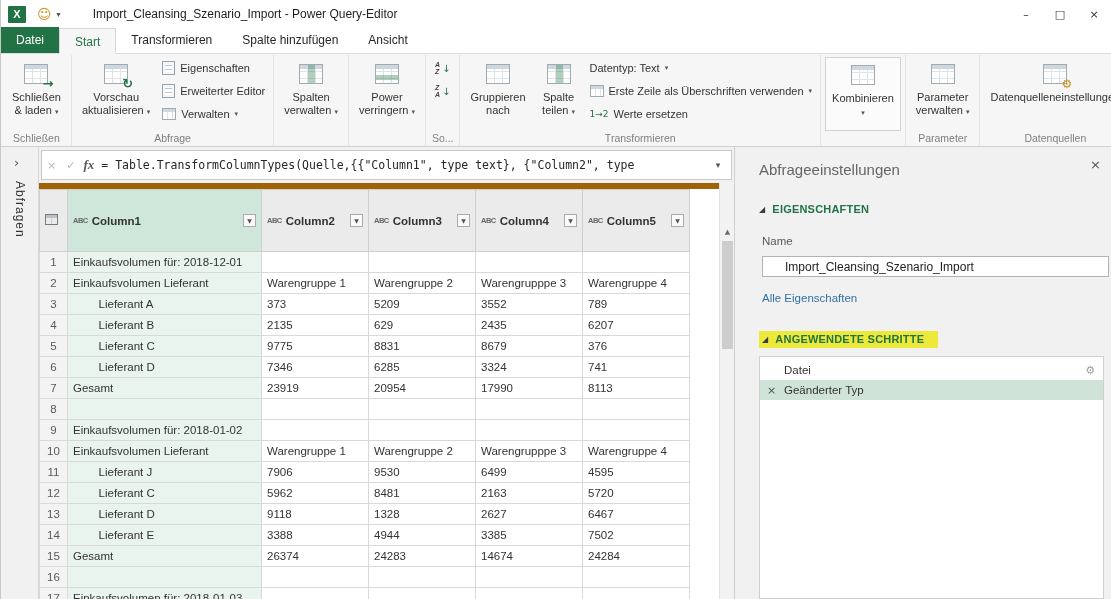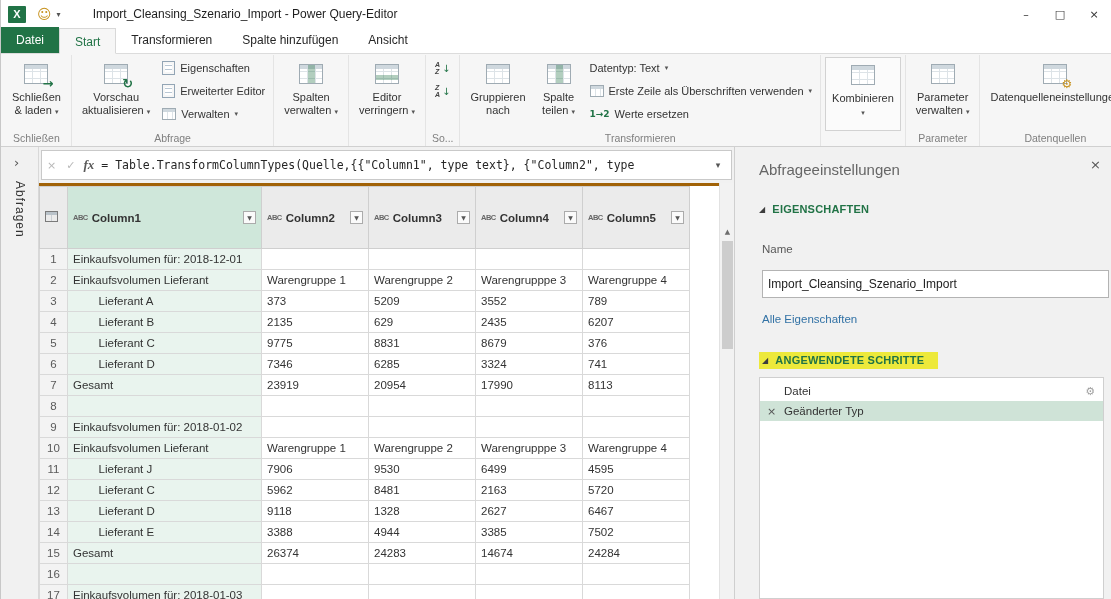--- a/index.html
+++ b/index.html
@@ -44,40 +44,40 @@
   .icg .ov{position:absolute;right:-6px;bottom:-7px;font-size:13px;line-height:1;font-family:"DejaVu Sans",sans-serif}
   .ov.green{color:#217346;font-weight:bold}
   .ov.gear{color:#c7921e;font-size:12px}
   .icg .hl-col{position:absolute;left:8px;top:0;width:7px;height:100%;background:rgba(33,115,70,.35)}
   .icg .hl-row{position:absolute;left:0;top:10px;width:100%;height:5px;background:rgba(33,115,70,.35)}
   .ics{width:13px;height:14px;border:1px solid #93a5b5;background:#fff;flex:0 0 auto;
     background-image:repeating-linear-gradient(to bottom,rgba(0,0,0,0) 0,rgba(0,0,0,0) 3px,#b9c7d4 3px,#b9c7d4 4px);background-clip:content-box;padding:2px}
   .icsg{width:14px;height:12px;border:1px solid #9fabb3;background:#fff;flex:0 0 auto;
     background-image:linear-gradient(to bottom,#cfd8de 0,#cfd8de 3px,rgba(0,0,0,0) 3px),
       repeating-linear-gradient(to right,rgba(0,0,0,0) 0,rgba(0,0,0,0) 4px,#dde3e7 4px,#dde3e7 5px)}
-  .repl{font-size:9px;color:#217346;font-weight:bold;font-family:"DejaVu Sans",sans-serif}
+  .repl{font-size:9px;color:#217346;font-weight:normal;font-family:"DejaVu Sans",sans-serif}
   .sortbtn{display:flex;align-items:center;gap:2px;height:22px;padding:0 5px}
   .sletters{display:flex;flex-direction:column;font-size:7px;line-height:7px;font-weight:bold;color:#444}
   .sarrow{font-size:10px;color:#217346;font-family:"DejaVu Sans",sans-serif}
 
   
   .workspace{flex:1;display:flex;min-height:0}
   .qstrip{width:38px;flex:0 0 38px;background:#f1f1f1;border-right:1px solid #d8d8d8;position:relative}
   .qstrip .qexpand{position:absolute;top:8px;left:13px;font-size:13px;color:#555}
   .qstrip .vlabel{position:absolute;top:34px;left:50%;transform:translateX(-50%);writing-mode:vertical-rl;font-size:12px;color:#333;letter-spacing:1px}
 
   .main{width:695px;flex:0 0 695px;display:flex;flex-direction:column;background:#f1f1f1;min-height:0}
   .fbar{height:30px;flex:0 0 30px;margin:3px 2px;background:#fff;border:1px solid #c9c9c9;display:flex;align-items:center}
   .fbar .fbtn{color:#b8b8b8;font-size:11px;padding:0 5px;font-family:"DejaVu Sans",sans-serif}
   .fbar .fx{font-style:italic;font-weight:bold;color:#5a5a5a;font-size:13px;padding:0 7px 0 3px;font-family:"Liberation Serif",serif}
   .fbar .ftext{flex:1;font-family:"DejaVu Sans Mono",monospace;font-size:11.5px;color:#262626;white-space:pre;overflow:hidden}
   .fbar .fexpand{width:26px;text-align:center;color:#555;font-size:9px;font-family:"DejaVu Sans",sans-serif}
 
   .gridrow{flex:1;display:flex;min-height:0}
-  .gridwrap{flex:1;background:#fff;overflow:hidden;border-top:3px solid #a16207}
+  .gridwrap{flex:1;background:#fff;overflow:hidden;border-top:6px solid #a16207}
   table.grid{border-collapse:collapse;table-layout:fixed;width:650px}
   .grid th,.grid td{border:1px solid #d9d9d9;height:21px;padding:0 5px;font-size:11.5px;overflow:hidden;white-space:pre;text-align:left;font-weight:normal}
   .grid thead th{background:#ebebeb;height:22px;border-color:#cfcfcf}
   .grid thead th.c1h{background:#cfe7da}
   .grid td.rownum{background:#f3f3f3;color:#5a5a5a;text-align:center;padding:0}
   .grid td.c1{background:#e9f4ee}
   .hcell{display:flex;align-items:center;gap:4px}
   .cname{font-weight:bold;color:#333;flex:0 1 auto;overflow:hidden}
   .abc{font-size:7.5px;font-weight:bold;color:#666;letter-spacing:-0.5px;flex:0 0 auto}
   .fbox{width:13px;height:13px;border:1px solid #ababab;background:#fafafa;margin-left:auto;display:flex;align-items:center;justify-content:center;flex:0 0 auto}
@@ -89,22 +89,22 @@
   .vscroll{width:15px;flex:0 0 15px;background:#f2f2f2;border-left:1px solid #e2e2e2;position:relative}
   .vscroll .up{position:absolute;top:42px;left:0;width:15px;height:14px;display:flex;align-items:center;justify-content:center;font-size:7px;color:#6d6d6d;font-family:"DejaVu Sans",sans-serif}
   .vscroll .thumb{position:absolute;top:58px;left:2px;width:11px;height:108px;background:#cdcdcd}
 
   
   .settings{width:378px;flex:0 0 378px;background:#f1f1f1;border-left:1px solid #cfcfcf;display:flex;flex-direction:column;position:relative;padding-top:14px;min-height:0}
   .ptitle{font-size:15px;color:#666;padding-left:24px}
   .pclose{position:absolute;top:10px;right:11px;font-size:13px;color:#555;font-family:"DejaVu Sans",sans-serif}
   .sechead{display:flex;align-items:center;gap:7px;color:#217346;font-weight:bold;font-size:11px;padding-left:24px;margin-top:25px;letter-spacing:.2px}
   .tri{font-size:8px;color:#3d3d3d;font-family:"DejaVu Sans",sans-serif}
-  .namelabel{color:#595959;font-size:11.5px;padding-left:27px;margin-top:28px}
-  .nameinput{margin:15px 3px 0 27px;height:28px;border:1px solid #b3b3b3;background:#fff;font-size:12px;padding:0 5px;font-family:"Liberation Sans",sans-serif;color:#222}
+  .namelabel{color:#595959;font-size:11.5px;padding-left:27px;margin-top:20px}
+  .nameinput{margin:9px 3px 0 27px;height:21px;border:1px solid #b3b3b3;background:#fff;font-size:12px;padding:0 22px;font-family:"Liberation Sans",sans-serif;color:#222}
   .allprops{color:#3272a5;font-size:11.5px;padding-left:27px;margin-top:15px;cursor:pointer}
   .steps-head{margin-top:27px}
   .steps-head .hl{display:inline-flex;align-items:center;gap:7px;background:#ede93b;padding:2px 14px 3px 3px}
   .stepsbox{flex:1;margin:8px 8px 0 24px;background:#fff;border:1px solid #cfcfcf;overflow:hidden;padding-top:3px;min-height:0}
   .step{height:20px;display:flex;align-items:center;font-size:11.5px;color:#333;padding:0 8px;position:relative}
   .step .slabel{margin-left:16px;white-space:nowrap}
   .step.selected{background:#cfe3d7}
   .step .del{position:absolute;left:7px;font-size:11px;color:#555;font-family:"DejaVu Sans",sans-serif}
   .step .gear{margin-left:auto;font-size:11px;color:#a0a0a0;font-family:"DejaVu Sans",sans-serif}
 </style>
@@ -196,21 +196,21 @@
     </div>
 
     <div class="rgroup">
       <div class="gcontent">
         <div class="bigbtn">
           <span class="icwrap">
               <span class="icg">
                 <i class="hl-row"></i>
               </span>
             </span>
-          <span class="l1">Editor</span>
+          <span class="l1">Power</span>
           <span class="l2"><span>verringern</span> <span class="chev">▾</span></span>
         </div>
       </div>
       <div class="glabel"></div>
     </div>
 
     <div class="rgroup">
       <div class="gcontent">
         <div class="stack">
           <div class="sortbtn">

